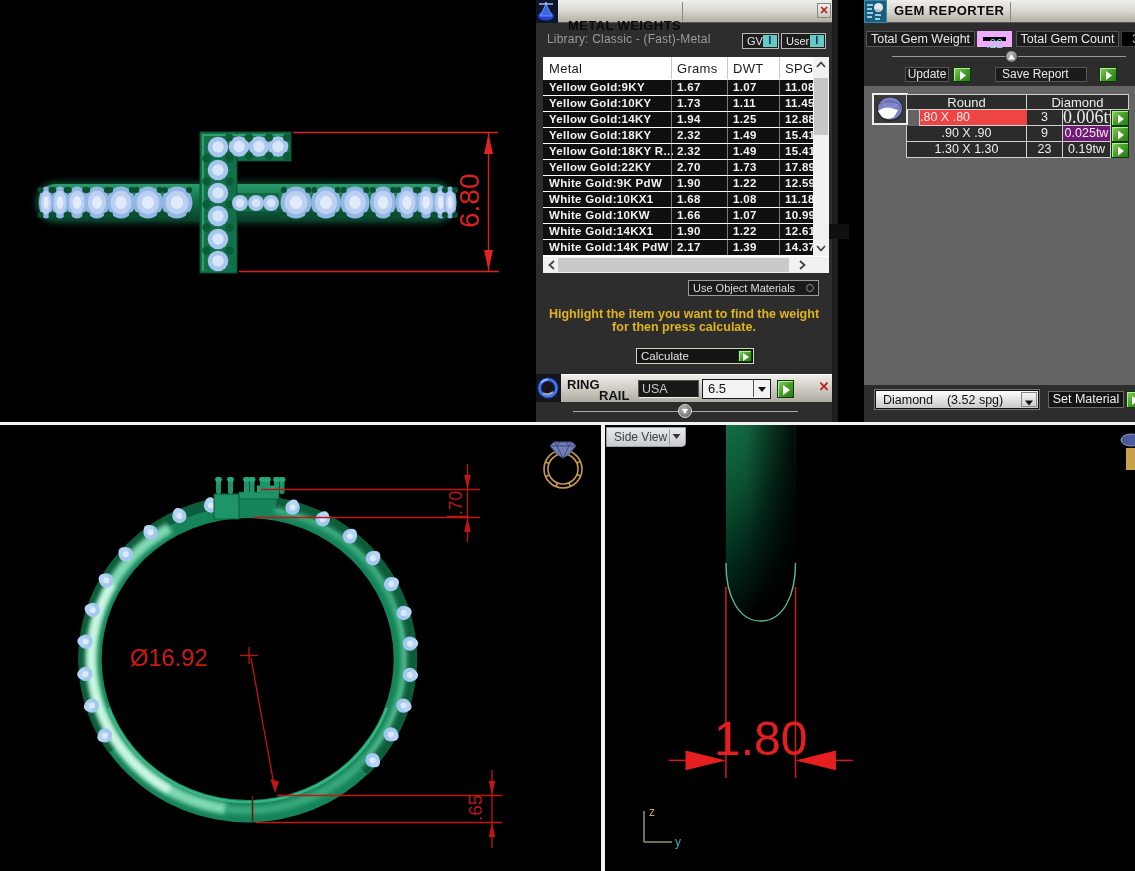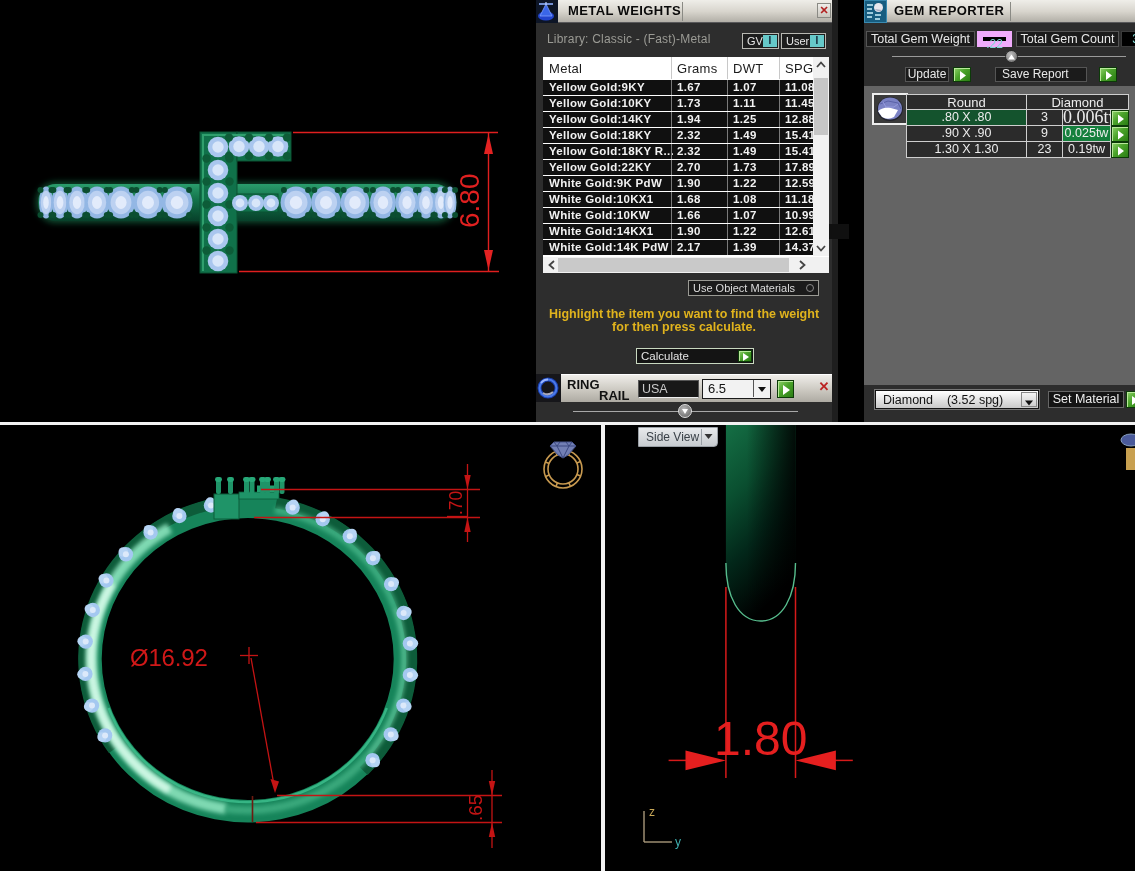--- a/index.html
+++ b/index.html
@@ -206,21 +206,21 @@
 
     <div class="abs" style="left:0;top:0;width:22px;height:23px;background:#0d1526;">
       <svg width="22" height="23" viewBox="0 0 22 23">
         <ellipse cx="10" cy="16" rx="8" ry="4.5" fill="#2244cc"></ellipse>
         <path d="M4,16 L10,4 L16,16 Z" fill="#3a66e8" stroke="#7ea0ff" stroke-width="0.8"></path>
         <line x1="3" y1="4" x2="17" y2="4" stroke="#8fb0ff" stroke-width="1.6"></line>
         <line x1="10" y1="2" x2="10" y2="5" stroke="#bcd0ff" stroke-width="1.2"></line>
       </svg>
     </div>
     <div class="abs titlebar" style="left:22px;top:0;width:274px;height:23px;">
-      <div class="abs ttext" style="left:10px;top:3px;">METAL WEIGHTS</div>
+      <div class="abs ttext" style="left:10px;top:18px;">METAL WEIGHTS</div>
       <div class="abs" style="left:124px;top:2px;width:1px;height:19px;background:#8a8a84;"></div>
       <div class="abs xbtn" style="left:259px;top:3px;width:14px;height:15px;">✕</div>
     </div>
 
     <div class="abs" style="left:11px;top:32px;color:#9b9b95;font-size:12px;letter-spacing:0.2px;">Library: Classic - (Fast)-Metal</div>
     <div class="abs" style="left:206px;top:33px;width:37px;height:16px;border:1px solid #b8b8b2;background:#1d1d1d;">
       <span style="position:absolute;left:4px;top:1px;color:#e8e8e8;font-size:11px;">GV</span>
       <span style="position:absolute;right:1px;top:1px;width:14px;height:12px;background:#66c9c9;color:#123;font-size:10px;font-weight:bold;text-align:center;line-height:12px;">I</span>
     </div>
     <div class="abs" style="left:245px;top:33px;width:45px;height:16px;border:1px solid #b8b8b2;background:#1d1d1d;">
@@ -465,31 +465,31 @@
           <ellipse cx="16" cy="13.5" rx="12" ry="11" fill="#7b82c4"></ellipse>
           <path d="M4,16 Q9,12 15,12.5 L24,15 L20,22 Q14,25.5 8,22 Z" fill="#fff"></path>
           <path d="M6,9 L14,6 L24,8 L27,14" fill="none" stroke="#5a62a8" stroke-width="1"></path>
           <path d="M9,7 L12,12 L20,12 L24,9" fill="none" stroke="#959ade" stroke-width="1"></path>
         </svg>
       </div>
 
       <div class="abs" id="gemtable" style="left:42px;top:8px;">
         <div class="abs" style="left:0;top:0;width:121px;height:16px;background:#2b2b2b;border:1px solid #cfcfcf;color:#ececec;font-size:13px;text-align:center;line-height:15px;">Round</div>
         <div class="abs" style="left:121px;top:0;width:102px;height:16px;background:#2b2b2b;border:1px solid #cfcfcf;border-left:none;color:#ececec;font-size:13px;text-align:center;line-height:15px;">Diamond</div>
-        <div class="abs" style="left:0;top:16px;width:121px;height:16px;background:#14532d;border:1px solid #cfcfcf;border-top:none;color:#ececec;font-size:12.5px;text-align:center;line-height:15px;">.80 X .80</div>
+        <div class="abs" style="left:13px;top:16px;width:121px;height:16px;background:#ef4444;border:1px solid #cfcfcf;border-top:none;color:#ececec;font-size:12.5px;text-align:left;line-height:15px;">.80 X .80</div>
         <div class="abs" style="left:121px;top:16px;width:36px;height:16px;background:#2b2b2b;border:1px solid #cfcfcf;border-top:none;border-left:none;color:#ececec;font-size:12.5px;text-align:center;line-height:15px;">3</div>
         <div class="abs" style="left:157px;top:16px;width:48px;height:16px;background:#2b2b2b;border:1px solid #cfcfcf;border-top:none;border-left:none;color:#ececec;font-size:18px;text-align:left;line-height:15px;font-family:Liberation Serif, serif;">0.006tw</div>
         <div class="abs greenbtn" style="left:205px;top:16px;width:18px;height:16px;">
             <svg width="18" height="16">
               <polygon points="6,3.5 12,8 6,12.5" fill="#fff"></polygon>
             </svg>
           </div>
         <div class="abs" style="left:0;top:32px;width:121px;height:16px;background:#2b2b2b;border:1px solid #cfcfcf;border-top:none;color:#ececec;font-size:12.5px;text-align:center;line-height:15px;">.90 X .90</div>
         <div class="abs" style="left:121px;top:32px;width:36px;height:16px;background:#2b2b2b;border:1px solid #cfcfcf;border-top:none;border-left:none;color:#ececec;font-size:12.5px;text-align:center;line-height:15px;">9</div>
-        <div class="abs" style="left:157px;top:32px;width:48px;height:16px;background:#15803d;border:1px solid #cfcfcf;border-top:none;border-left:none;color:#ececec;font-size:12.5px;text-align:center;line-height:15px;">0.025tw</div>
+        <div class="abs" style="left:157px;top:32px;width:48px;height:16px;background:#701a75;border:1px solid #cfcfcf;border-top:none;border-left:none;color:#ececec;font-size:12.5px;text-align:center;line-height:15px;">0.025tw</div>
         <div class="abs greenbtn" style="left:205px;top:32px;width:18px;height:16px;">
             <svg width="18" height="16">
               <polygon points="6,3.5 12,8 6,12.5" fill="#fff"></polygon>
             </svg>
           </div>
         <div class="abs" style="left:0;top:48px;width:121px;height:16px;background:#2b2b2b;border:1px solid #cfcfcf;border-top:none;color:#ececec;font-size:12.5px;text-align:center;line-height:15px;">1.30 X 1.30</div>
         <div class="abs" style="left:121px;top:48px;width:36px;height:16px;background:#2b2b2b;border:1px solid #cfcfcf;border-top:none;border-left:none;color:#ececec;font-size:12.5px;text-align:center;line-height:15px;">23</div>
         <div class="abs" style="left:157px;top:48px;width:48px;height:16px;background:#2b2b2b;border:1px solid #cfcfcf;border-top:none;border-left:none;color:#ececec;font-size:12.5px;text-align:center;line-height:15px;">0.19tw</div>
         <div class="abs greenbtn" style="left:205px;top:48px;width:18px;height:16px;">
             <svg width="18" height="16">
@@ -646,21 +646,21 @@
       <line x1="557.1" y1="30.2" x2="555.6" y2="26.5"></line>
       <line x1="568.6" y1="30.1" x2="570.1" y2="26.4"></line>
       <line x1="576.8" y1="38.1" x2="580.5" y2="36.6"></line>
       </g>
       <polygon points="554,17 572,17 576,21 568,30 563,33 558,30 550,21" fill="#727fb4" stroke="#47548c" stroke-width="1"></polygon>
       <path d="M554,17 L557,21 L563,33 M572,17 L569,21 L563,33 M550,21 L557,21 L569,21 L576,21 M557,21 L560,17 M569,21 L566,17" stroke="#3a4880" stroke-width="1" fill="none"></path>
       </svg>
     </div>
 
   <div class="abs" id="vp-br" style="left:605px;top:425px;width:530px;height:446px;background:#000;overflow:hidden;">
-      <div class="abs" style="left:1px;top:2px;width:80px;height:20px;background:linear-gradient(#e8eaec,#c8ccd0);border:1px solid #9aa0a6;border-radius:0 0 4px 0;z-index:5;margin-left:32px;">
+      <div class="abs" style="left:1px;top:2px;width:80px;height:20px;background:linear-gradient(#e8eaec,#c8ccd0);border:1px solid #9aa0a6;border-radius:0 0 4px 0;z-index:5;">
         <span style="position:absolute;left:7px;top:2px;color:#3a4148;font-size:12px;">Side View</span>
         <span style="position:absolute;right:2px;top:1px;width:14px;height:16px;border-left:1px solid #9aa0a6;"><svg width="12" height="14">
             <polygon points="2.5,5 10.5,5 6.5,10" fill="#333"></polygon>
           </svg></span>
       </div>
       <svg width="530" height="446" viewBox="0 0 530 446" style="position:absolute;left:0;top:0;">
       <defs>
       <linearGradient id="tubeg" x1="0" y1="0" x2="0.35" y2="1">
             <stop offset="0" stop-color="#156f45"></stop>
             <stop offset="0.35" stop-color="#0a4f30"></stop>

